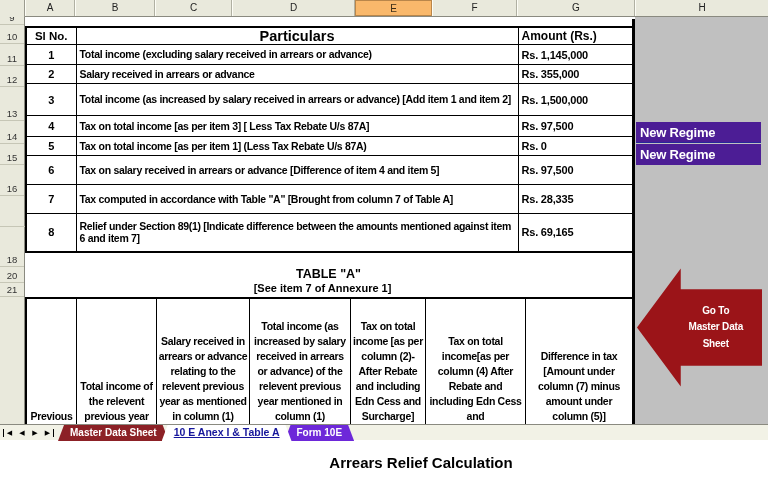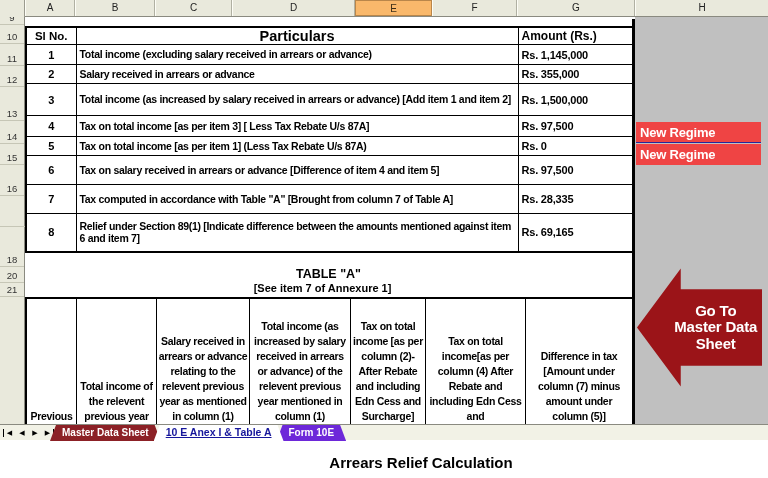--- a/index.html
+++ b/index.html
@@ -42,21 +42,21 @@
   td.sl  { text-align:center; font-weight:bold; font-size:11px; }
   td.pt  { padding:0 3px; font-weight:bold; font-size:10.5px; line-height:12.5px; letter-spacing:-0.3px; }
   td.amt { padding:0 3px; font-weight:bold; font-size:11px; letter-spacing:-0.2px; }
   td.slh { text-align:center; font-weight:bold; font-size:11.5px; }
   td.ph  { text-align:center; font-weight:bold; font-size:14.5px; }
   td.amh { padding:0 3px; font-weight:bold; font-size:12px; }
   tr.h18{height:16px;} tr.h22{height:20px;} tr.h21{height:19px;} tr.h34{height:32px;}
   tr.h23{height:21px;} tr.h31{height:29px;} tr.h40{height:38px;}
 
   
-  .badge-newregime { position:absolute; left:636px; width:125px; background:#ef4444;
+  .badge-newregime { position:absolute; left:636px; width:125px; background:#4c1d95;
                      color:#fff; font-weight:bold; font-size:13px; display:flex;
                      align-items:center; padding-left:4px; letter-spacing:-0.2px; }
   .nr1 { top:122px; height:21px; border-bottom:1px solid #26269a; }
   .nr2 { top:144px; height:21px; }
 
   
   .ta-title { position:absolute; left:25px; top:267px; width:607px; height:15px;
               text-align:center; font-weight:bold; font-size:12.5px; line-height:15px; }
   .ta-sub   { position:absolute; left:19px; top:282px; width:607px; height:14px;
               text-align:center; font-weight:bold; font-size:11px; line-height:13px; }
@@ -69,30 +69,30 @@
              justify-content:center; text-align:center; font-weight:bold; font-size:10.5px;
              line-height:15px; letter-spacing:-0.3px; padding:0 1px; overflow:hidden; }
   .ta-cell:last-child { border-right:2px solid #000; }
 
   
   .goto-arrow { position:absolute; left:637px; top:266px; width:125px; height:123px; }
   .arrow-shape { position:absolute; inset:0; background:#9B1418;
                  clip-path:polygon(0% 50%, 35% 2%, 35% 19%, 100% 19%, 100% 81%, 35% 81%, 35% 98%); }
   .arrow-text { position:absolute; left:26%; right:0; top:0; bottom:0; display:flex;
                 flex-direction:column; align-items:center; justify-content:center;
-                color:#fff; font-weight:bold; font-size:15px; line-height:16.5px; letter-spacing:-0.2px; }
+                color:#fff; font-weight:bold; font-size:10px; line-height:16.5px; letter-spacing:-0.2px; }
 
   
   .tabstrip { position:absolute; left:0; top:424px; width:768px; height:16px;
               background:#F2F2E6; border-top:1px solid #8a8a80; display:flex; align-items:stretch; }
   .navbtns { display:flex; align-items:center; padding:0 3px; gap:1px; }
   .navbtn { font-size:7px; color:#000; width:12px; text-align:center; cursor:default; }
   .navbtn.first { border-left:1px solid #000; }
   .navbtn.last  { border-right:1px solid #000; }
-  .tabs { display:flex; margin-left:0; }
+  .tabs { display:flex; margin-left:8px; }
   .tab { height:16px; line-height:15px; padding:0 12px; font-size:10px; font-weight:bold;
          clip-path:polygon(6px 0, calc(100% - 6px) 0, 100% 100%, 0 100%); margin-left:-7px; white-space:nowrap; }
   .tab-maroon { background:#8C2126; color:#fff; z-index:1; }
   .tab-active { background:#fff; color:#16169B; text-decoration:underline; z-index:3; font-size:10.5px; }
   .tab-red    { background:#6d28d9; color:#fff; z-index:2; }
 
   
   .footer-title { position:absolute; left:74px; top:454px; width:694px; text-align:center;
                   font-weight:bold; font-size:15px; color:#000; }
 </style>

